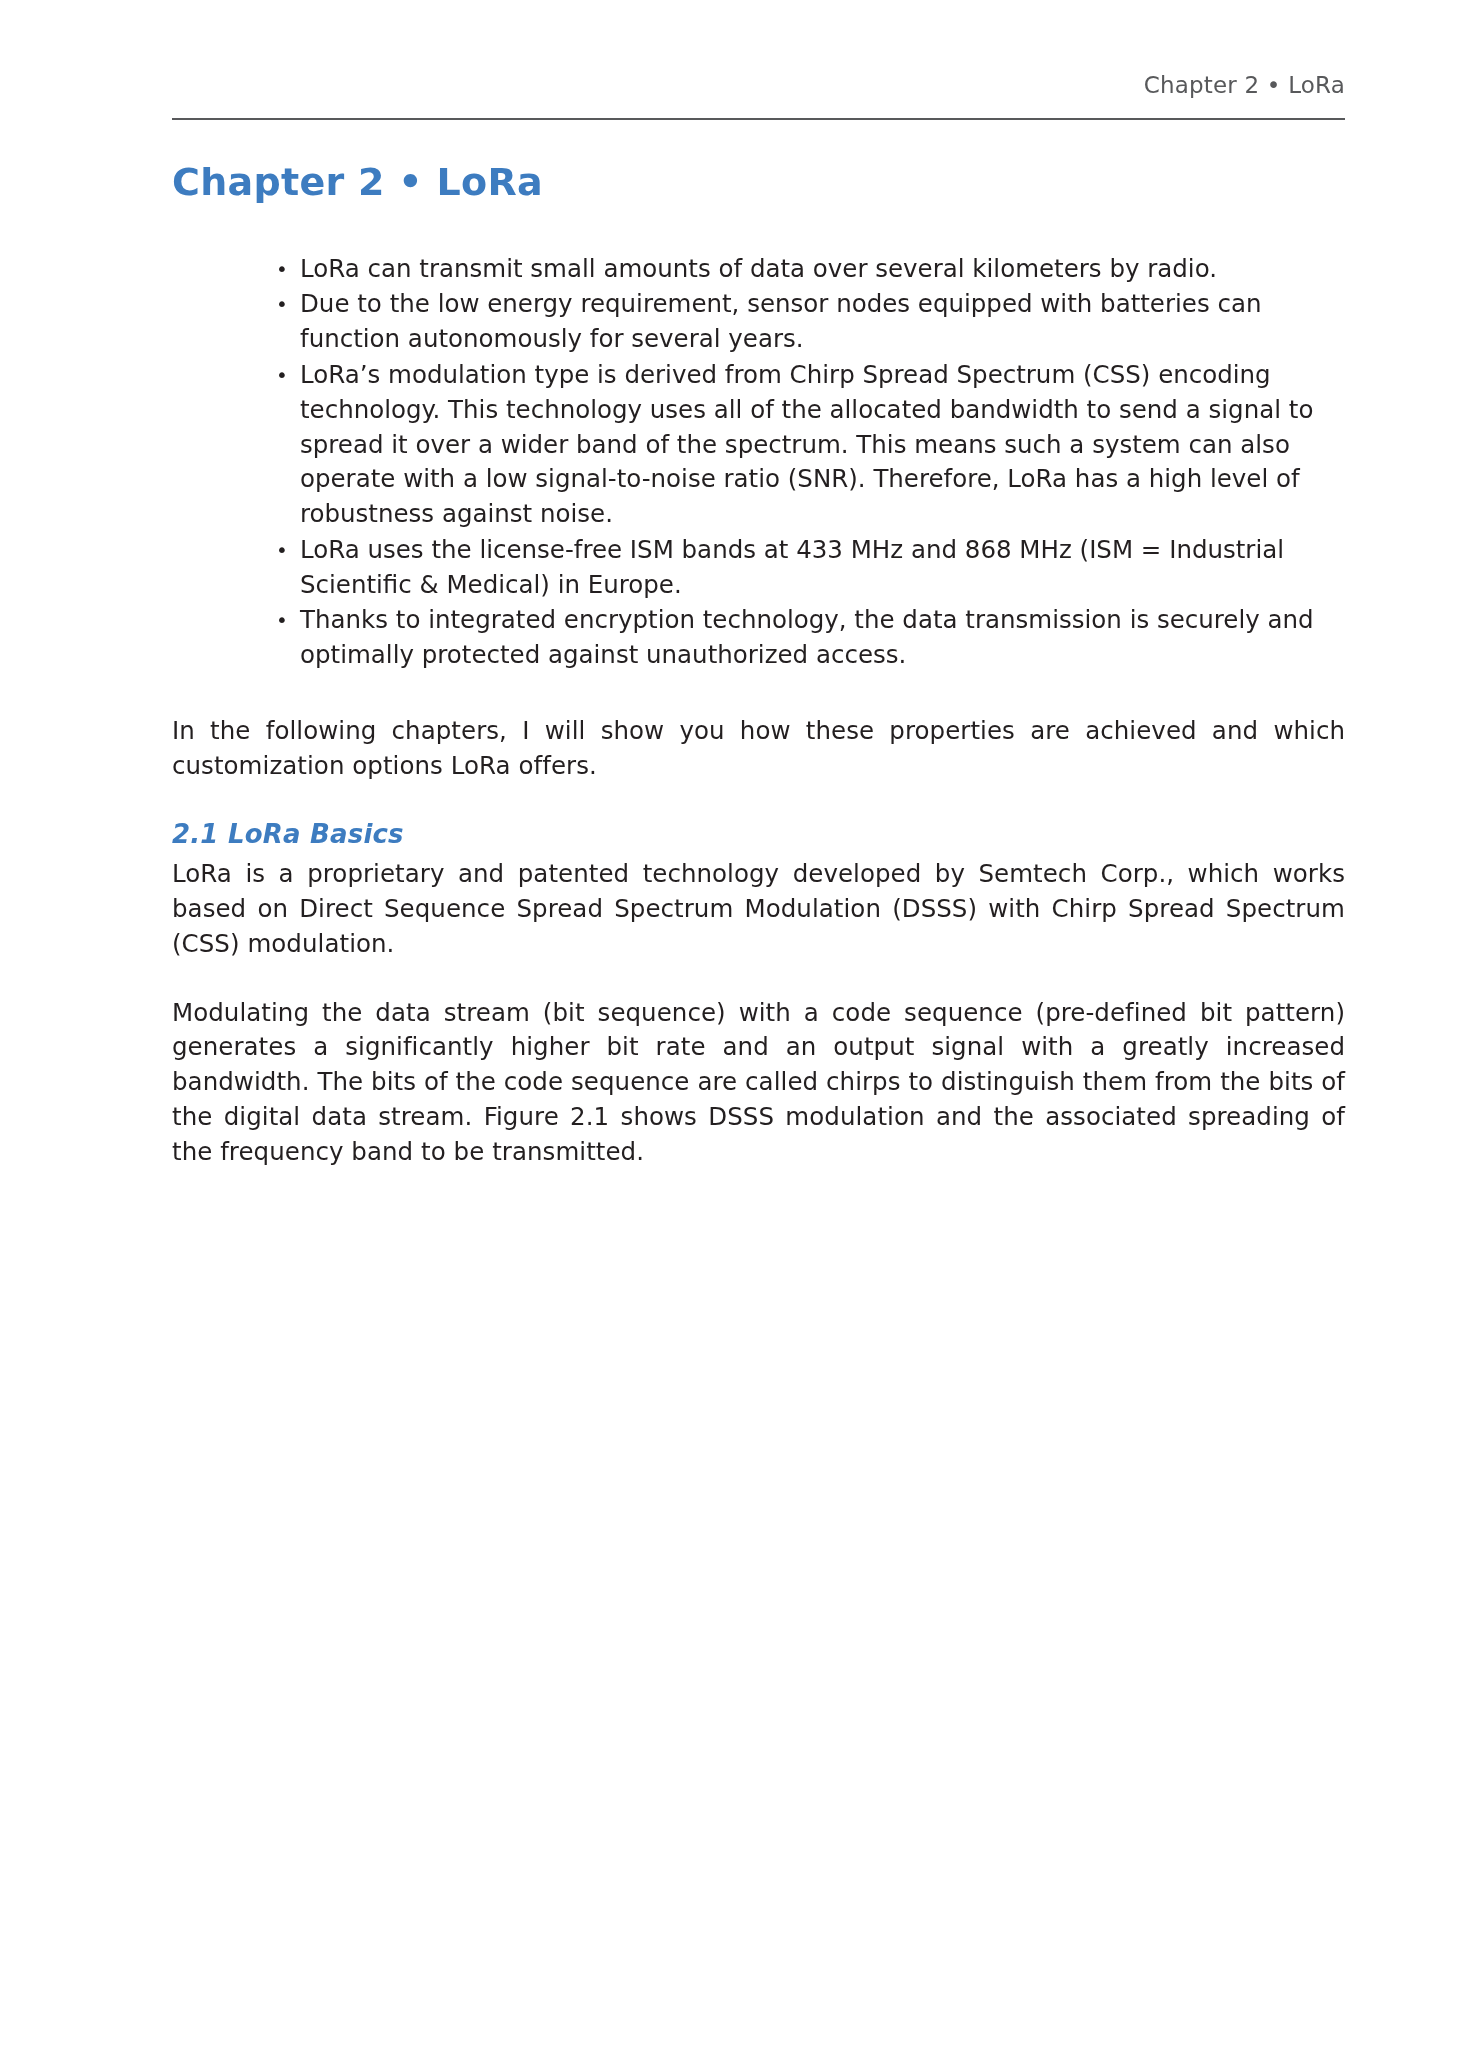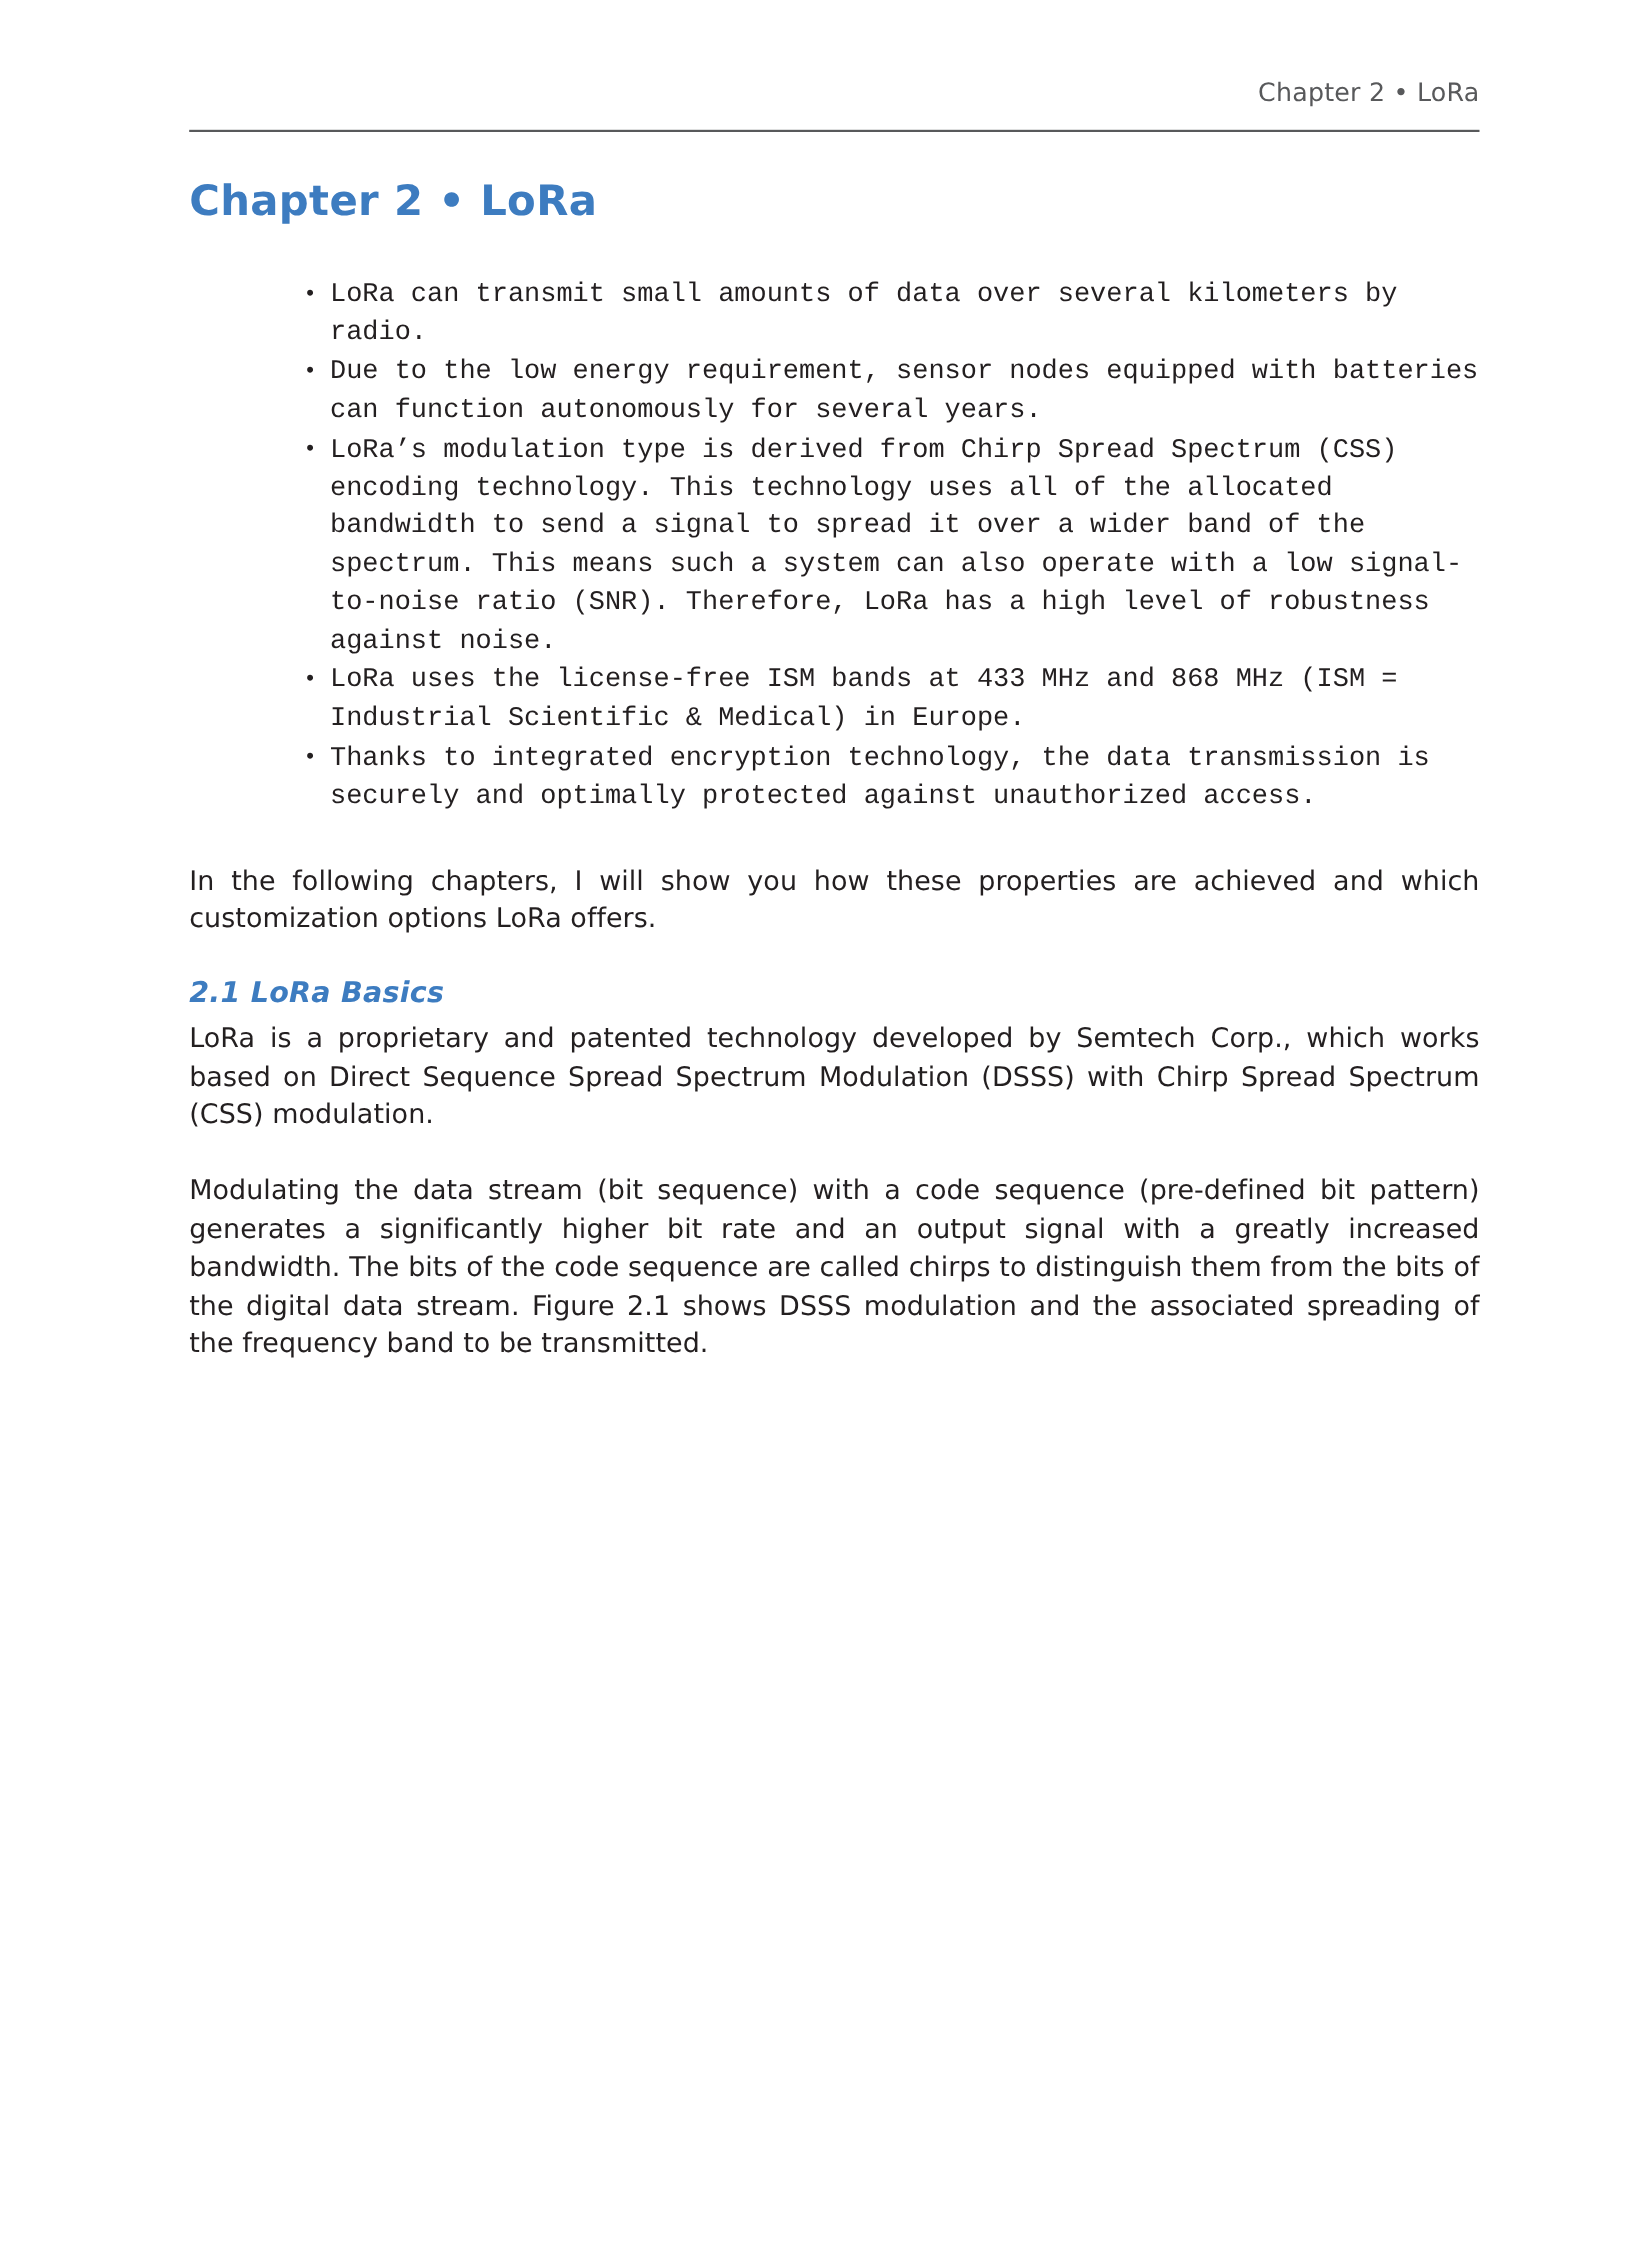--- a/index.html
+++ b/index.html
@@ -72,21 +72,20 @@
   }
 
   .spacer-lg { height: 40px; }
   .spacer-md { height: 34px; }
 
   
   ul.feature-list {
     margin: 32px 0 0 0;
     padding: 0;
     list-style: none;
-    font-family: Liberation Mono, monospace;
   }
   ul.feature-list > li {
     position: relative;
     padding-left: 26px;
     margin-left: 102px;
     margin-bottom: 1px;
     font-size: 24.5px;
     line-height: 1.42;
     color: #231f20;
     max-width: 1045px;

